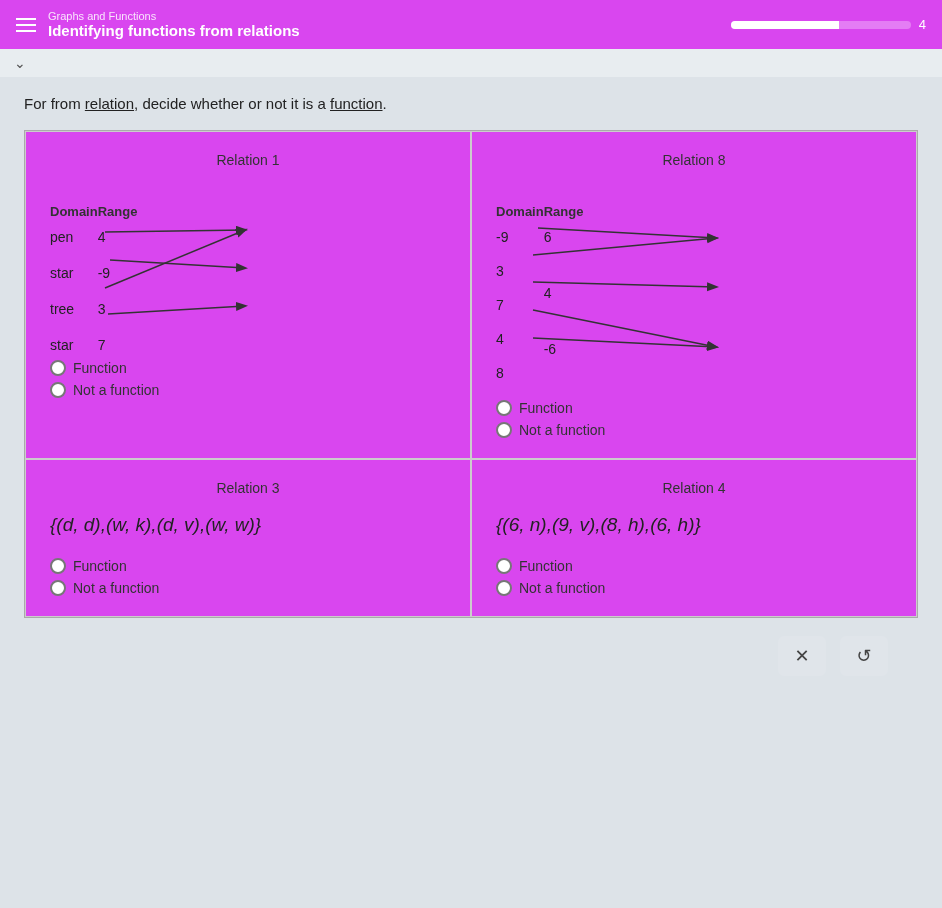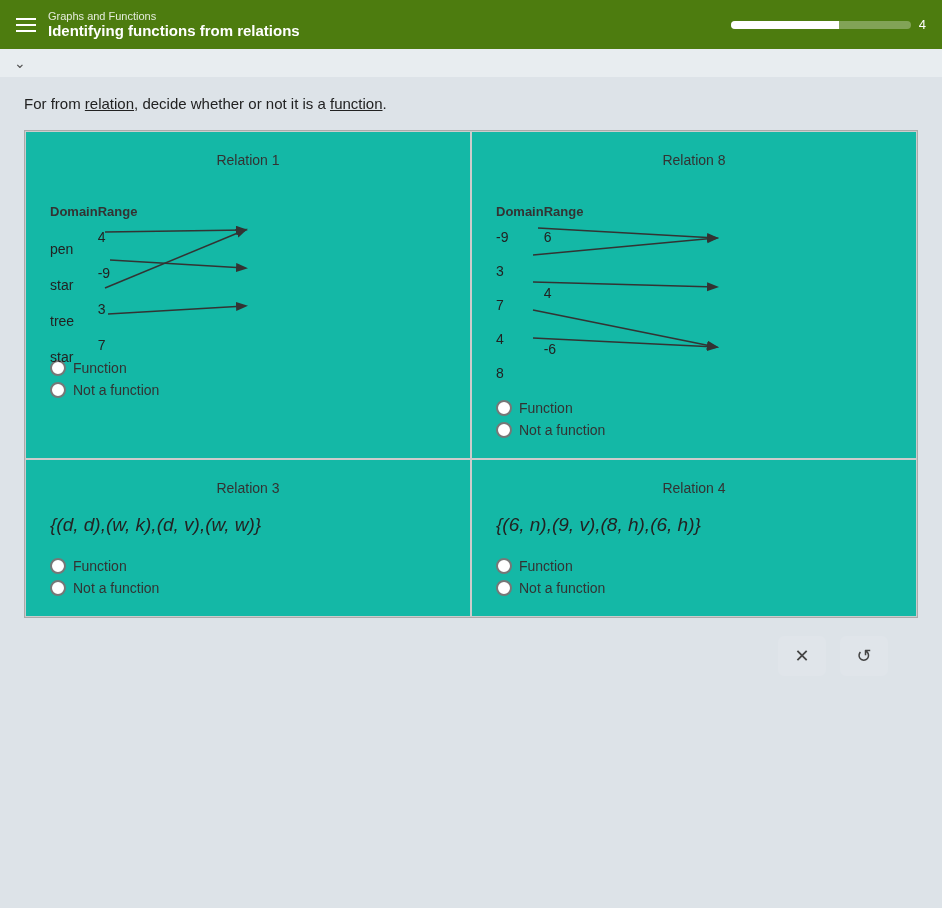--- a/index.html
+++ b/index.html
@@ -3,21 +3,21 @@
   <meta charset="utf-8">
   <style>
     * { box-sizing: border-box; margin: 0; padding: 0; }
     body {
       font-family: Arial, sans-serif;
       background: #b0b8c1;
       width: 942px;
       min-height: 908px;
     }
     .header {
-      background: #4d7c0f;
+      background: #d946ef;
       padding: 10px 16px;
       display: flex;
       align-items: center;
       gap: 12px;
     }
     .hamburger {
       display: flex;
       flex-direction: column;
       gap: 4px;
       cursor: pointer;
@@ -87,21 +87,21 @@
     }
     .relations-grid {
       display: grid;
       grid-template-columns: 1fr 1fr;
       border: 1px solid #aaa;
       background: white;
     }
     .relation-cell {
       padding: 20px 24px;
       border: 1px solid #ccc;
-      background: #14b8a6;
+      background: #d946ef;
     }
     .relation-title {
       text-align: center;
       font-size: 14px;
       color: #333;
       margin-bottom: 14px;
     }
     .mapping-area {
       display: flex;
       align-items: flex-start;
@@ -202,21 +202,21 @@
 
   <div class="relations-grid">
 
     <div class="relation-cell">
       <div class="relation-title">Relation 1</div>
       <div class="mapping-wrapper">
         <div class="mapping-area" style="height:160px;">
 
           <div style="display:flex;flex-direction:column;padding-top:22px;">
             <div class="col-label">Domain</div>
-            <div style="display:flex;flex-direction:column;gap:20px;margin-top:16px;">
+            <div style="display:flex;flex-direction:column;gap:20px;margin-top:4px;">
               <div class="domain-item">pen</div>
               <div class="domain-item">star</div>
               <div class="domain-item">tree</div>
               <div class="domain-item">star</div>
             </div>
           </div>
 
           <svg style="position:absolute;top:0;left:0;width:100%;height:100%;pointer-events:none;">
 
             <line x1="55" y1="50" x2="195" y2="48" stroke="#333" stroke-width="1.5" marker-end="url(#arr1)"></line>

